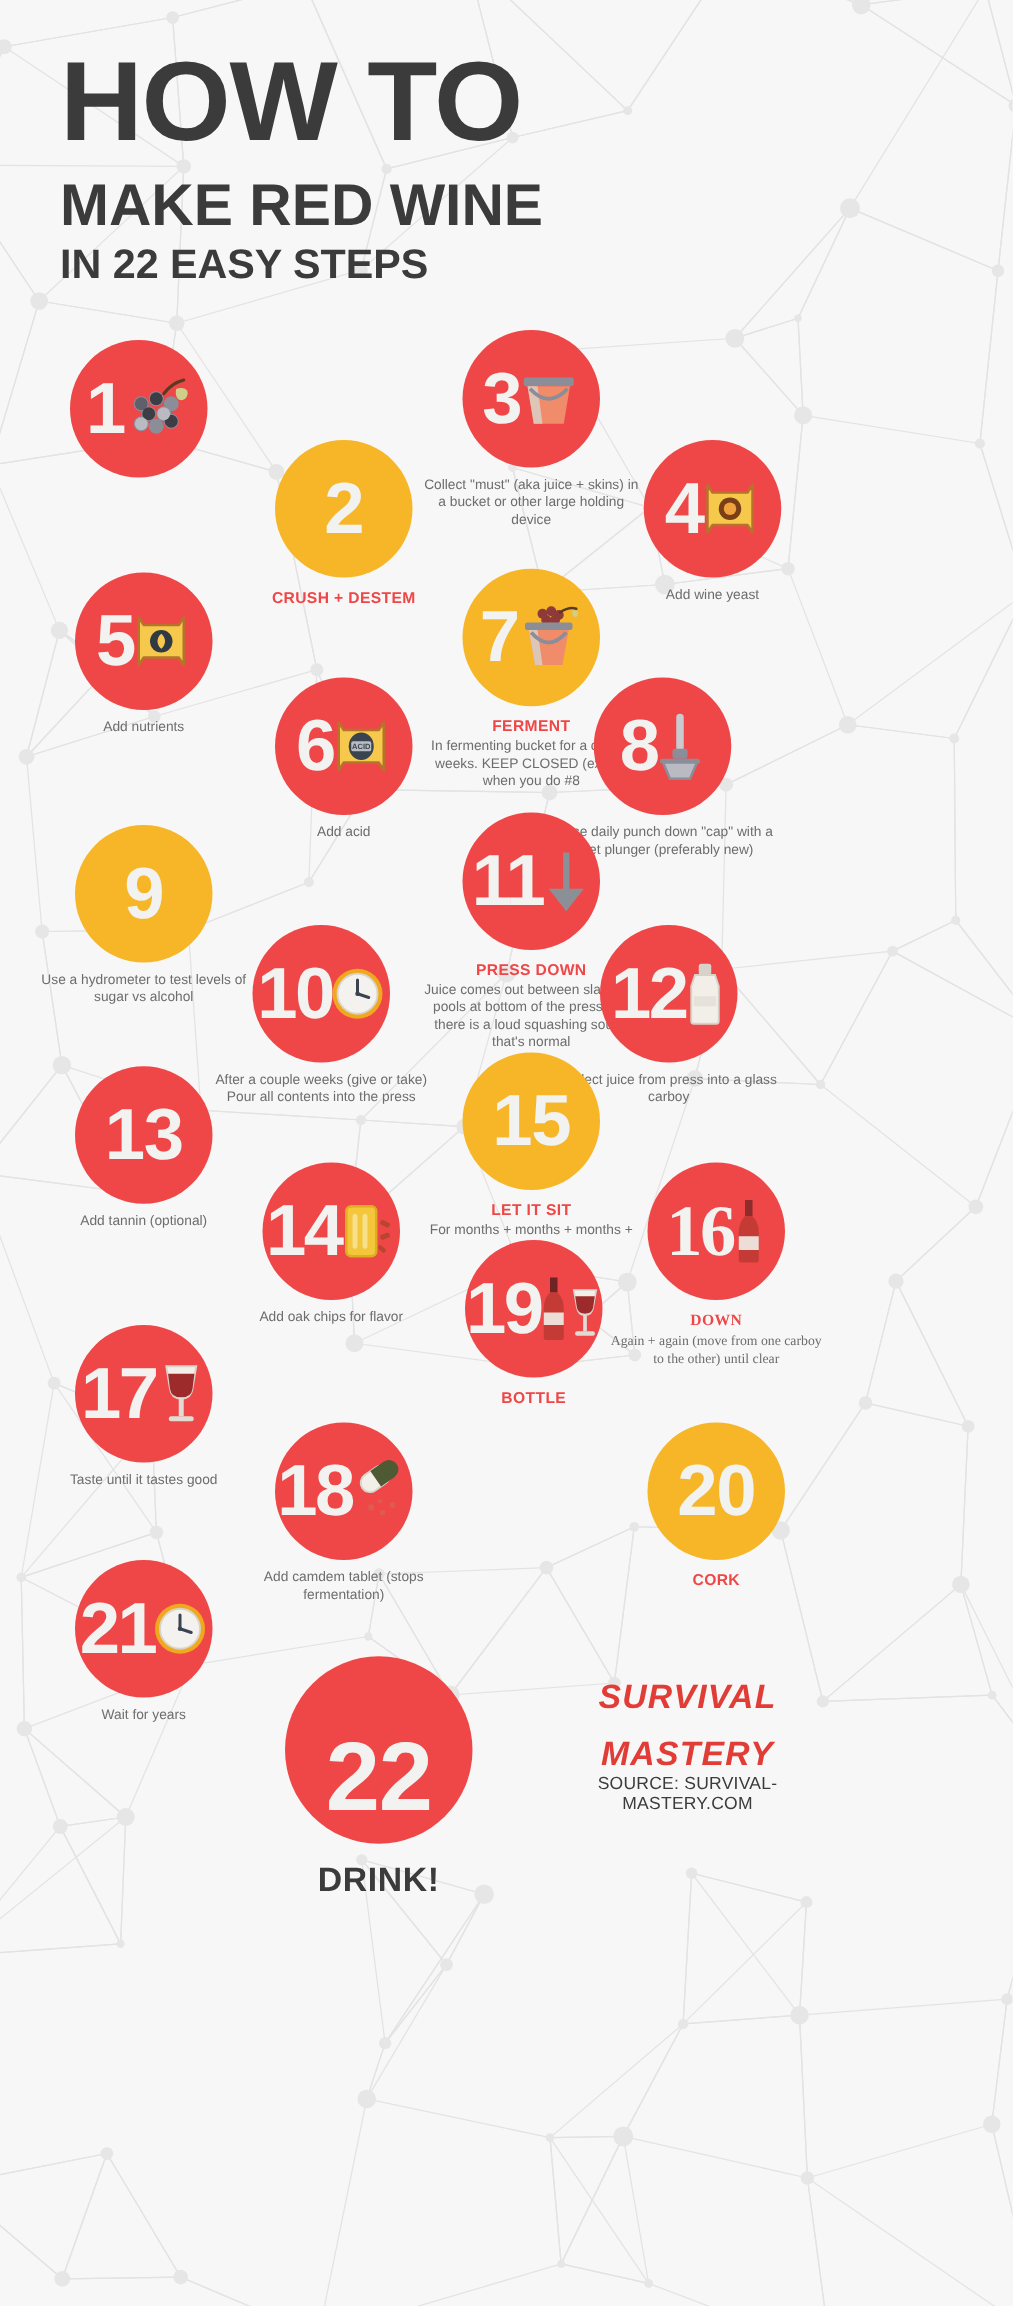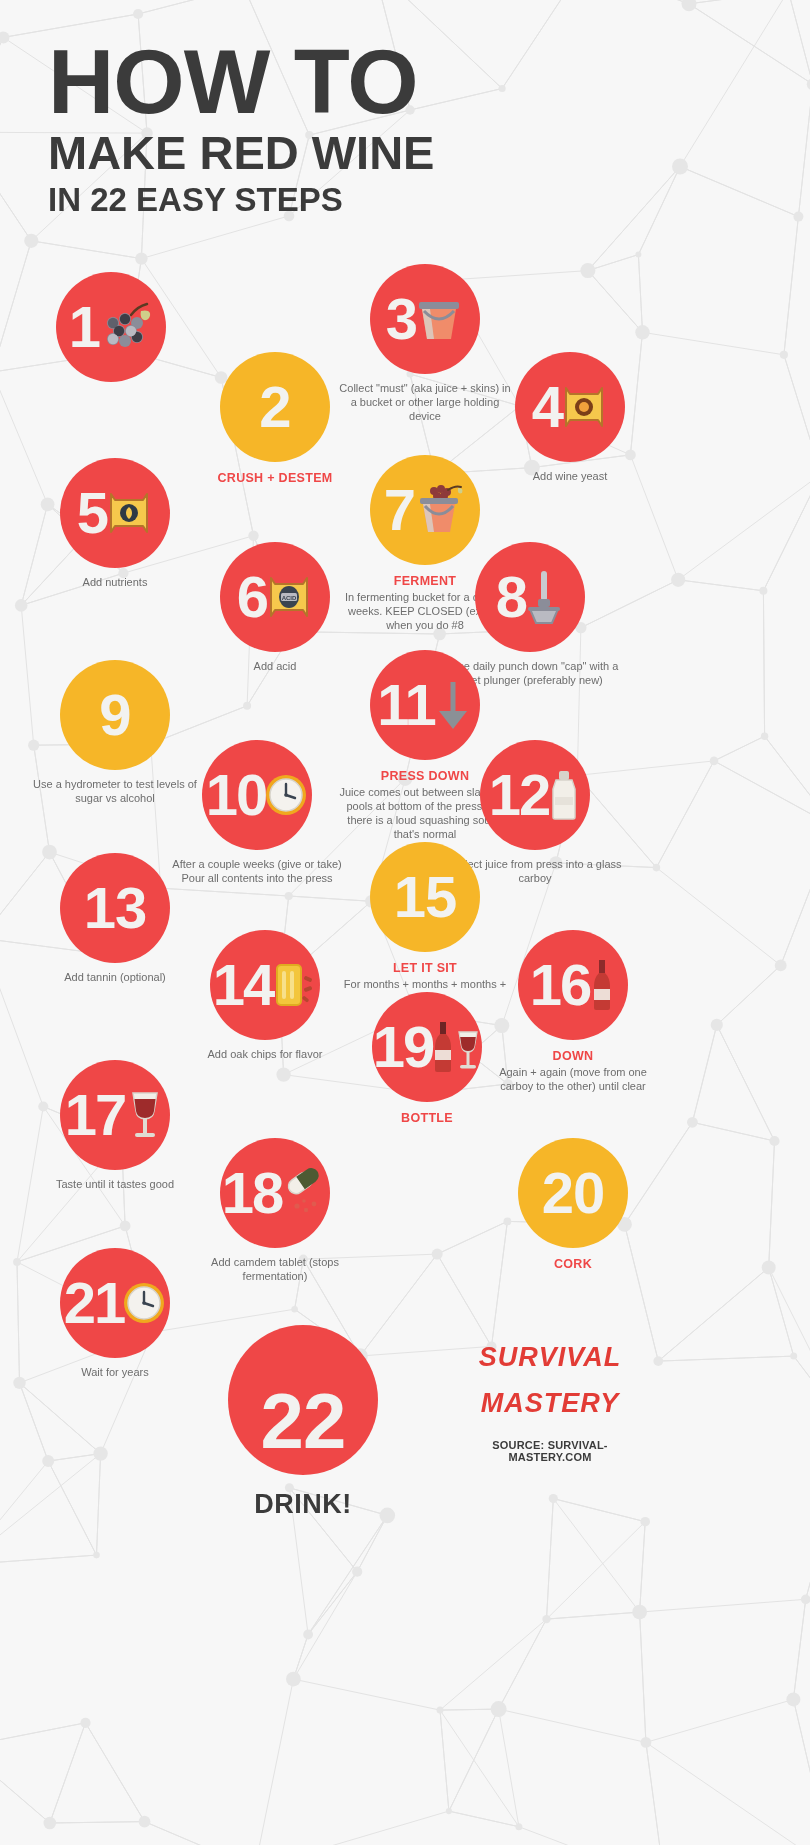--- a/index.html
+++ b/index.html
@@ -9,21 +9,21 @@
     font-family:"Liberation Sans","DejaVu Sans",sans-serif;
     position:relative;overflow:hidden;
   }
   #net{position:absolute;inset:0;width:810px;height:1845px;z-index:0;}
   .page{position:relative;z-index:1;width:810px;height:1845px;}
 
   
   .title-block{position:absolute;left:48px;top:44px;}
   .t1{font-size:90px;line-height:0.86;font-weight:bold;color:#3b3b3b;
       letter-spacing:-1px;transform:scaleX(1.02);transform-origin:left;}
-  .t2{font-size:47px;line-height:1.02;font-weight:bold;color:#3b3b3b;margin-top:8px;}
+  .t2{font-size:47px;line-height:1.02;font-weight:bold;color:#3b3b3b;margin-top:19px;}
   .t3{font-size:33px;line-height:1.02;font-weight:bold;color:#3b3b3b;margin-top:6px;}
 
   
   .step{position:absolute;width:190px;text-align:center;}
   .circle{
     width:110px;height:110px;border-radius:50%;
     margin:0 auto;position:relative;
     display:flex;align-items:center;justify-content:center;
   }
   .circle.red{background:#ef4747;}
@@ -55,21 +55,21 @@
   }
 
   
   .logo{position:absolute;left:455px;top:1345px;width:190px;text-align:center;}
   .logo-l1,.logo-l2{
     color:#e23c36;font-weight:bold;font-style:italic;
     letter-spacing:1px;line-height:0.95;
   }
   .logo-l1{font-size:27px;}
   .logo-l2{font-size:27px;margin-top:20px;}
-  .logo-src{color:#3b3b3b;font-size:11px;font-weight:bold;margin-top:23px;letter-spacing:0.2px;}
+  .logo-src{color:#3b3b3b;font-size:14px;font-weight:normal;margin-top:2px;letter-spacing:0.2px;}
 </style>
 </head>
 <body>
 
 <svg id="net" viewBox="0 0 810 1845" preserveAspectRatio="none">
     <line x1="3.4" y1="37.4" x2="-41.0" y2="132.2" stroke="#e3e3e3" stroke-width="1"></line>
     <line x1="3.4" y1="37.4" x2="138.1" y2="14.0" stroke="#e3e3e3" stroke-width="1"></line>
     <line x1="3.4" y1="37.4" x2="147.0" y2="133.1" stroke="#e3e3e3" stroke-width="1"></line>
     <line x1="138.1" y1="14.0" x2="243.7" y2="-13.3" stroke="#e3e3e3" stroke-width="1"></line>
     <line x1="138.1" y1="14.0" x2="147.0" y2="133.1" stroke="#e3e3e3" stroke-width="1"></line>
@@ -727,21 +727,21 @@
         </div>
         <div class="cap">Add oak chips for flavor</div>
       </div>
       <div class="step" style="left: 330px; top: 842px;">
         <div class="circle yellow">
           <span class="num solo">15</span>
         </div>
         <div class="headline">LET IT SIT</div>
         <div class="cap">For months + months + months + months</div>
       </div>
-      <div class="step" style="left: 478px; top: 930px;">
+      <div class="step" style="left: 478px; top: 930px; font-family: Liberation Serif, serif;">
         <div class="circle red">
           <span class="num">16</span>
           <span class="ico">
             <svg width="28" height="54" viewBox="0 0 28 54">
       <rect x="11" y="2" width="6" height="13" fill="#8e2b2b"></rect>
       <path d="M11 15 Q6 20 6 28 L6 50 Q6 52 8 52 L20 52 Q22 52 22 50 L22 28 Q22 20 17 15 Z" fill="#c43a34"></path>
       <rect x="6" y="31" width="16" height="11" fill="#f2efe8" opacity="0.9"></rect>
     </svg>
           </span>
         </div>

